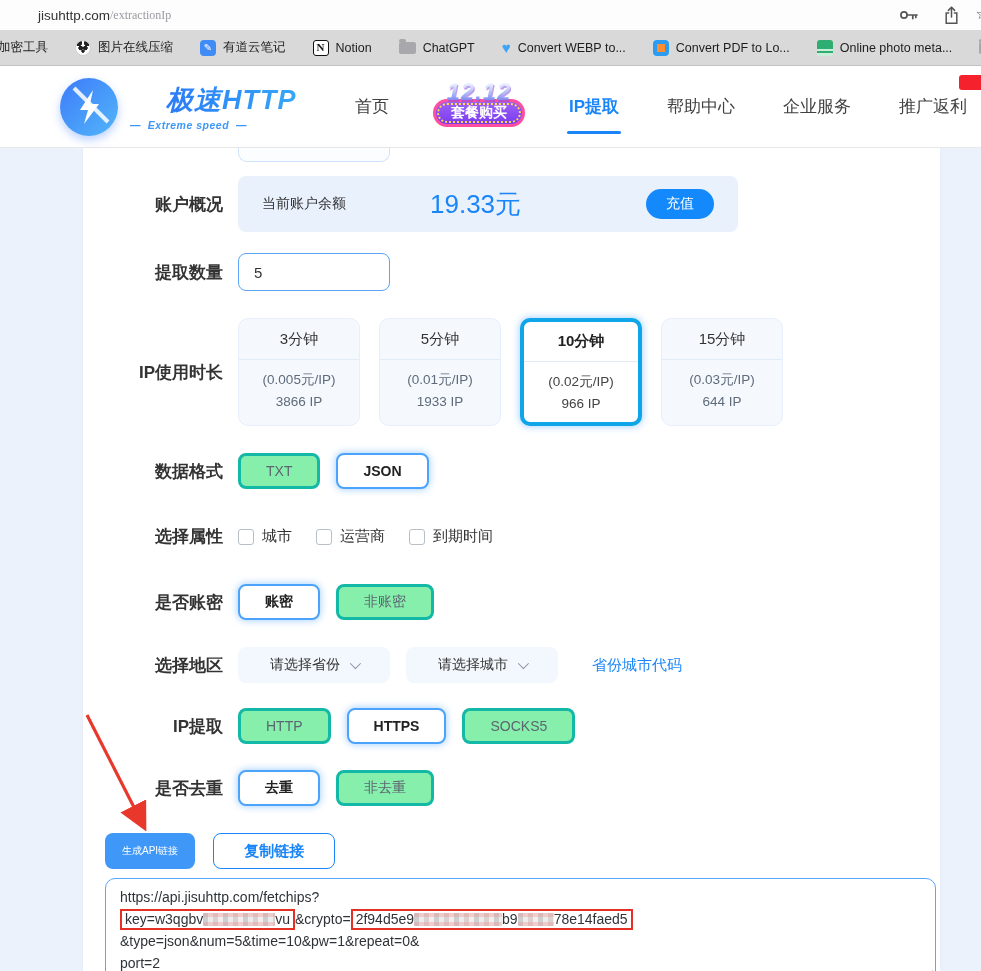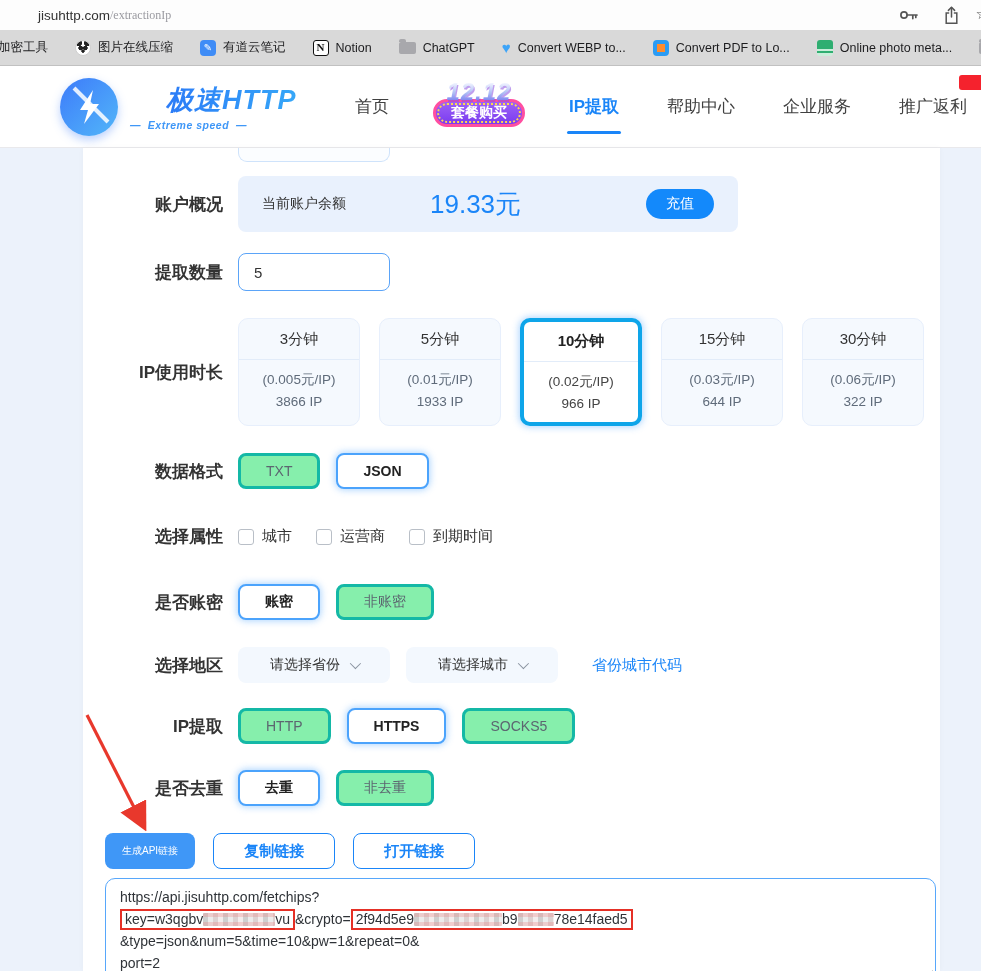--- a/index.html
+++ b/index.html
@@ -237,25 +237,20 @@
           <div class="dur-card selected">
             <div class="dur-title">10分钟</div>
             <div class="dur-price">(0.02元/IP)</div>
             <div class="dur-count">966 IP</div>
           </div>
           <div class="dur-card">
             <div class="dur-title">15分钟</div>
             <div class="dur-price">(0.03元/IP)</div>
             <div class="dur-count">644 IP</div>
           </div>
-          <div class="dur-card">
-            <div class="dur-title">30分钟</div>
-            <div class="dur-price">(0.06元/IP)</div>
-            <div class="dur-count">322 IP</div>
-          </div>
         </div>
       </div>
 
       <div class="form-row mb-c">
         <span class="row-label">数据格式</span>
         <div class="opt-group">
           <button class="opt-btn">TXT</button>
           <button class="opt-btn selected">JSON</button>
         </div>
       </div>
@@ -314,21 +309,20 @@
         <span class="row-label">是否去重</span>
         <div class="opt-group">
           <button class="opt-btn selected">去重</button>
           <button class="opt-btn">非去重</button>
         </div>
       </div>
 
       <div class="actions mb-f">
         <button class="primary-btn">生成API链接</button>
         <button class="outline-btn">复制链接</button>
-        <button class="outline-btn">打开链接</button>
       </div>
 
       <div class="api-box">
         <div><span>https://api.jisuhttp.com/fetchips?</span></div>
         <div>
           <span class="redbox"><span>key=w3qgbv</span><span class="mosaic m-key"></span><span>vu</span></span><span>&amp;crypto=</span><span class="redbox"><span>2f94d5e9</span><span class="mosaic m-c1"></span><span>b9</span><span class="mosaic m-c2"></span><span>78e14faed5</span></span><span>&amp;type=json&amp;num=5&amp;time=10&amp;pw=1&amp;repeat=0&amp;</span>
         </div>
         <div><span>port=2</span></div>
       </div>
 

